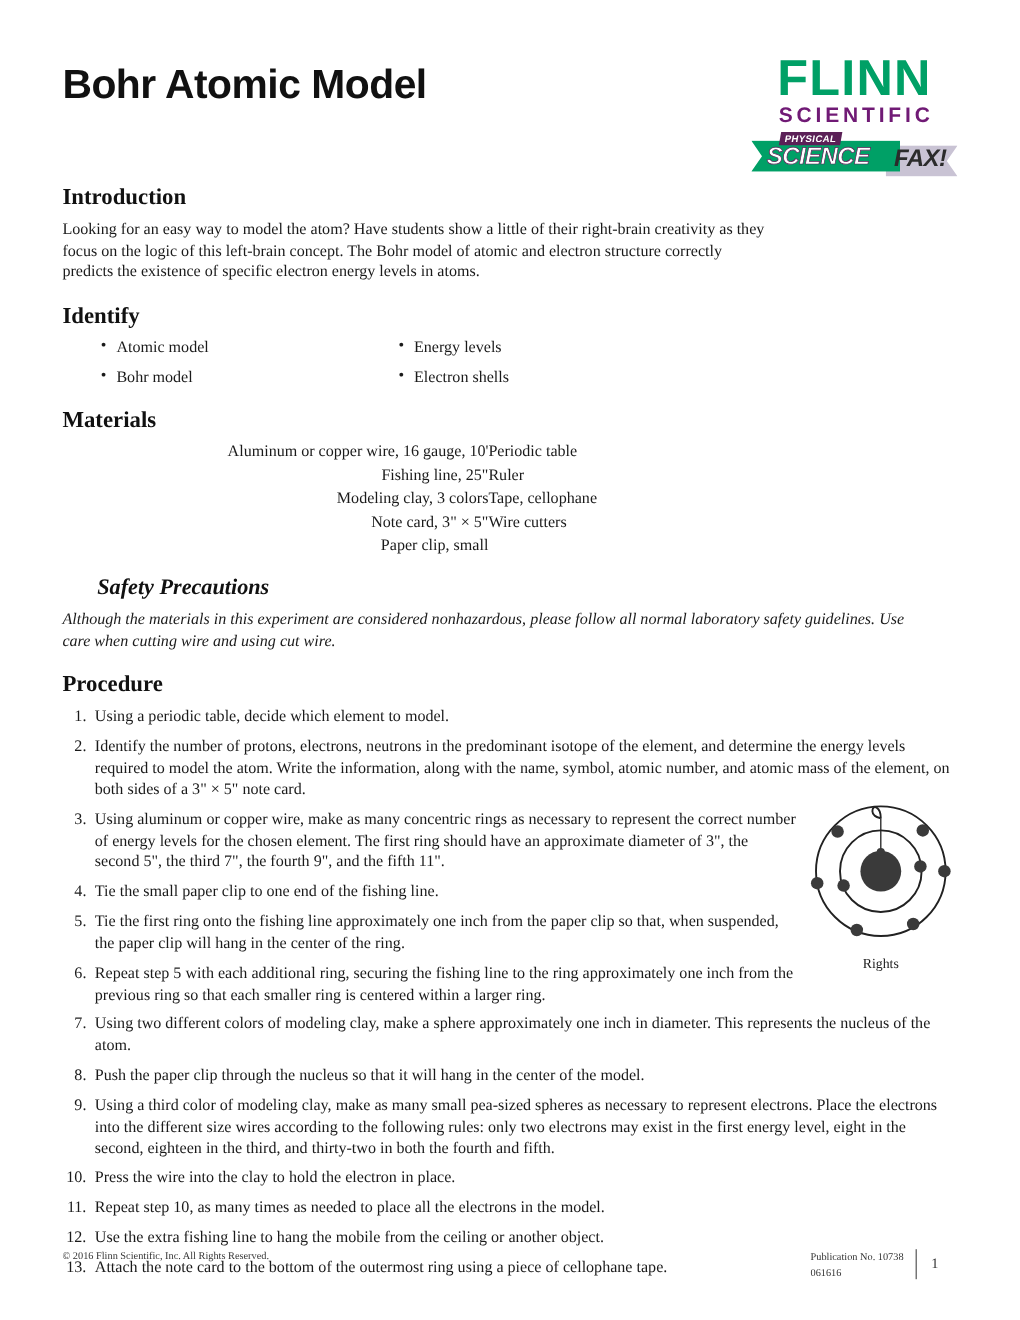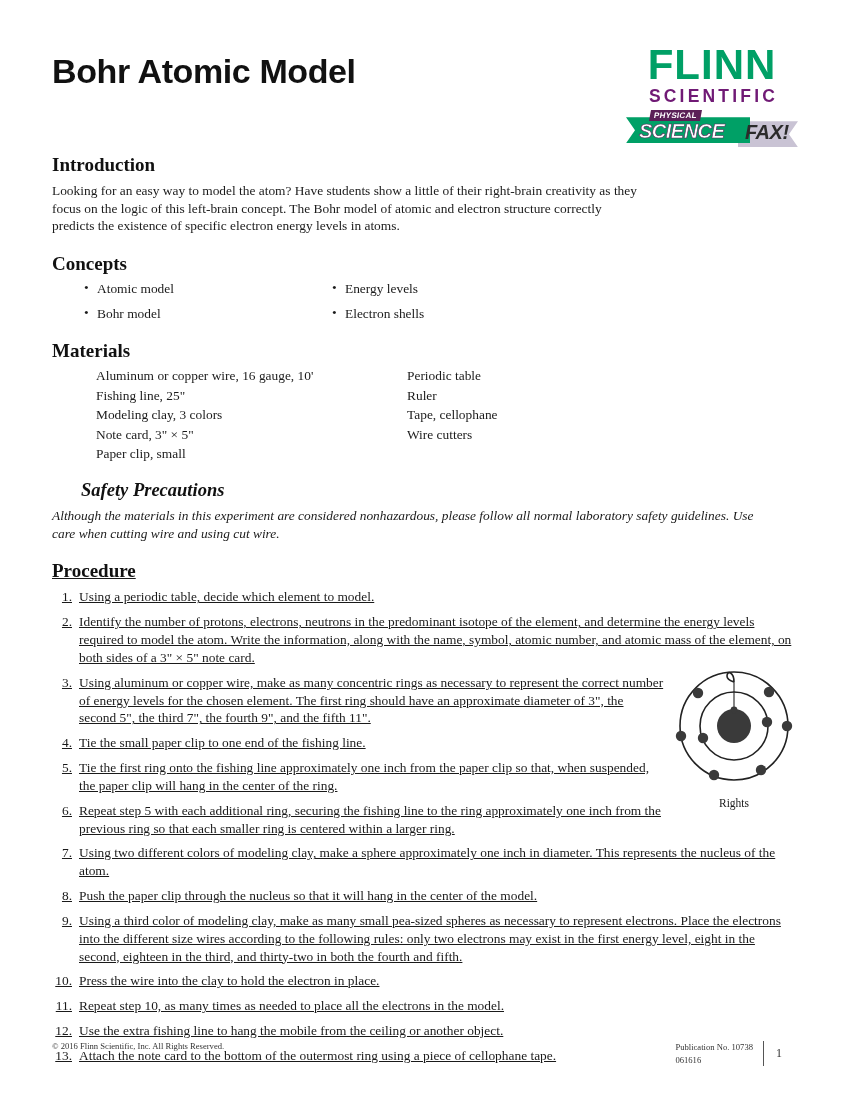--- a/index.html
+++ b/index.html
@@ -142,27 +142,27 @@
     font-size: 13.4px;
     position: relative;
   }
   .concept-cell .bullet {
     position: absolute;
     left: 32px;
     top: -1px;
   }
 
   
-  .materials { margin-top: 2px; }
+  .materials { margin-top: 2px; text-align: right; }
   .mat-row { display: flex; margin-bottom: 3.5px; }
   .mat-left { width: 355px; padding-left: 44px; font-size: 13.4px; }
   .mat-right { font-size: 13.4px; }
 
   
-  .procedure { margin-top: 4px; position: relative; text-decoration: underline; }
+  .procedure { margin-top: 4px; position: relative; }
   .step {
     display: flex;
     margin-bottom: 7px;
     font-size: 13.4px;
     line-height: 1.33;
   }
   .step-num {
     width: 27px;
     flex: 0 0 27px;
     text-align: right;
@@ -221,21 +221,21 @@
       </div>
     </div>
   </div>
 
   <div class="section-block">
     <h2 class="section">Introduction</h2>
     <p class="body" style="max-width:585px;">Looking for an easy way to model the atom? Have students show a little of their right-brain creativity as they focus on the logic of this left-brain concept. The Bohr model of atomic and electron structure correctly predicts the existence of specific electron energy levels in atoms.</p>
   </div>
 
   <div class="section-block">
-    <h2 class="section">Concepts</h2>
+    <h2 class="section">Identify</h2>
     <div class="concepts">
       <div class="concept-row">
         <div class="concept-cell">
           <span class="bullet">•</span>
           <span>Atomic model</span>
         </div>
         <div class="concept-cell">
           <span class="bullet">•</span>
           <span>Energy levels</span>
         </div>

